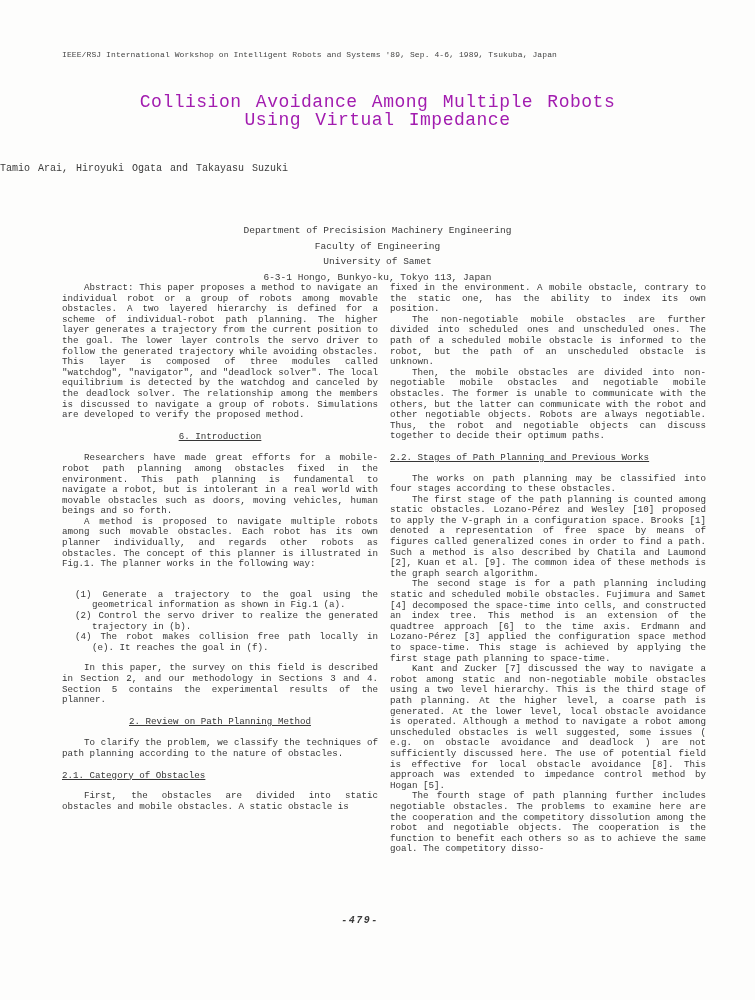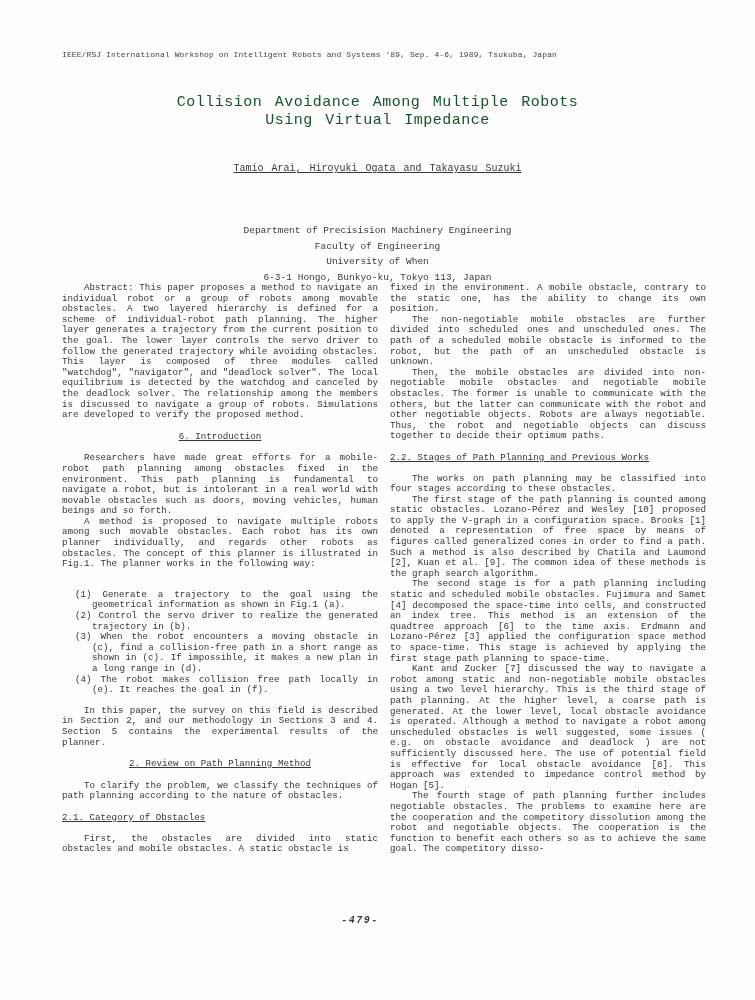--- a/index.html
+++ b/index.html
@@ -10,25 +10,25 @@
     font-family:"Liberation Mono","DejaVu Sans Mono",monospace;
     color:#333333;
     overflow:hidden;
   }
   .conference-header{
     position:absolute;left:62px;top:50px;
     font-size:8px;letter-spacing:0.1px;color:#454545;white-space:nowrap;
   }
   .title-block{
     position:absolute;top:94px;left:0;right:0;text-align:center;
-    font-size:15px;line-height:17.5px;letter-spacing:0.5px;word-spacing:3px;color:#14532d;
+    font-size:18px;line-height:17.5px;letter-spacing:0.5px;word-spacing:3px;color:#a21caf;
   }
   .authors-line{
-    position:absolute;top:163px;left:0;right:0;text-align:center;
-    font-size:10px;color:#3a3a3a;word-spacing:2px;text-decoration:underline;
+    position:absolute;top:163px;left:0;right:0;
+    font-size:10px;color:#3a3a3a;word-spacing:2px;
   }
   .affiliation-block{
     position:absolute;top:189px;left:0;right:0;text-align:center;
     font-size:9.5px;line-height:15.5px;color:#3a3a3a;margin-top:34px;
   }
   .columns{
     position:absolute;top:283px;left:62px;width:644px;
     display:flex;gap:12px;
   }
   .column{
@@ -60,42 +60,41 @@
   <div class="title-block">
     <div>Collision Avoidance Among Multiple Robots</div>
     <div>Using Virtual Impedance</div>
   </div>
 
   <div class="authors-line">Tamio Arai,  Hiroyuki Ogata  and  Takayasu Suzuki</div>
 
   <div class="affiliation-block">
     <div>Department of Precisision Machinery Engineering</div>
     <div>Faculty of Engineering</div>
-    <div>University of When</div>
+    <div>University of Samet</div>
     <div>6-3-1 Hongo, Bunkyo-ku, Tokyo 113, Japan</div>
   </div>
 
   <div class="columns">
     <div class="column" id="col-left">
         <div class="block para">Abstract: This paper proposes a method to navigate an individual robot or a group of robots among movable obstacles.  A two layered hierarchy is defined for a scheme of individual-robot path planning.  The higher layer generates a trajectory from the current position to the goal.  The lower layer controls the servo driver to follow the generated trajectory while avoiding obstacles.  This layer is composed of three modules called "watchdog", "navigator", and "deadlock solver".  The local equilibrium is detected by the watchdog and canceled by the deadlock solver.  The relationship among the members is discussed to navigate a group of robots.  Simulations are developed to verify the proposed method.</div>
         <div class="block heading-center">6. Introduction</div>
         <div class="block para">Researchers have made great efforts for a mobile-robot path planning among obstacles fixed in the environment.  This path planning is fundamental to navigate a robot, but is intolerant in a real world with movable obstacles such as doors, moving vehicles, human beings and so forth.</div>
         <div class="block para">A method is proposed to navigate multiple robots among such movable obstacles.  Each robot has its own planner individually, and regards other robots as obstacles.  The concept of this planner is illustrated in Fig.1.  The planner works in the following way:</div>
         <div class="block list-item first-item">(1) Generate a trajectory to the goal using the geometrical information as shown in Fig.1 (a).</div>
         <div class="block list-item">(2) Control the servo driver to realize the generated trajectory in (b).</div>
-        <div class="block list-item">(3) When the robot encounters a moving obstacle in (c), find a collision-free path in a short range as shown in (c).  If impossible, it makes a new plan in a long range in (d).</div>
         <div class="block list-item last-item">(4) The robot makes collision free path locally in (e).  It reaches the goal in (f).</div>
         <div class="block para">In this paper, the survey on this field is described in Section 2,  and our methodology in Sections 3 and 4.  Section 5 contains the experimental results of the planner.</div>
         <div class="block heading-center">2. Review on Path Planning Method</div>
         <div class="block para">To clarify the problem, we classify the techniques of path planning according to the nature of obstacles.</div>
         <div class="block heading-left">2.1. Category of Obstacles</div>
         <div class="block para">First, the obstacles are divided into static obstacles and mobile obstacles.  A static obstacle is</div>
       </div>
     <div class="column" id="col-right">
-        <div class="block para-flush">fixed in the environment.  A mobile obstacle, contrary to the static one, has the ability to change its own position.</div>
+        <div class="block para-flush">fixed in the environment.  A mobile obstacle, contrary to the static one, has the ability to index its own position.</div>
         <div class="block para">The non-negotiable mobile obstacles are further divided into scheduled ones and unscheduled ones.  The path of a scheduled mobile obstacle is informed to the robot,  but the path of an unscheduled obstacle is unknown.</div>
         <div class="block para">Then, the mobile obstacles are divided into non-negotiable mobile obstacles and negotiable mobile obstacles.  The former is unable to communicate with the others, but the latter can communicate with the robot and other negotiable objects.  Robots are always negotiable.  Thus, the robot and negotiable objects can discuss together to decide their optimum paths.</div>
         <div class="block heading-left">2.2. Stages of Path Planning and Previous Works</div>
         <div class="block para">The works on path planning  may be classified into four stages according to these obstacles.</div>
         <div class="block para">The first stage of the path planning is counted among static obstacles.  Lozano-Pérez and Wesley [10] proposed to apply the V-graph in a configuration space.  Brooks [1] denoted a representation of free space by means of figures called  generalized cones in order to find a path.  Such a method is also described by Chatila and Laumond [2], Kuan et al. [9].  The common idea of these methods is the graph search algorithm.</div>
         <div class="block para">The second stage  is for a path planning including static and scheduled mobile obstacles.  Fujimura and Samet [4] decomposed the space-time into cells, and constructed an index tree.  This method is an extension of the quadtree approach [6] to the time axis.  Erdmann and Lozano-Pérez [3] applied the configuration space method to space-time.  This stage is achieved by applying the first stage path planning  to space-time.</div>
         <div class="block para">Kant and Zucker [7] discussed  the way to navigate a robot among static and non-negotiable mobile obstacles using a two level hierarchy.  This is the third stage of path planning.  At the higher level, a coarse path is generated.  At the lower level, local obstacle avoidance is operated.  Although a method to navigate a robot among unscheduled obstacles is well suggested, some issues ( e.g. on obstacle avoidance and deadlock ) are not sufficiently discussed here. The use of potential field is effective for local obstacle avoidance [8].  This approach was extended to impedance control method by Hogan [5].</div>
         <div class="block para">The fourth stage of path planning further includes negotiable obstacles.  The problems to examine here are the cooperation and the competitory dissolution among the robot and negotiable objects.  The cooperation is the function to benefit each others  so as to achieve the same goal.  The competitory disso-</div>
       </div>
   </div>

